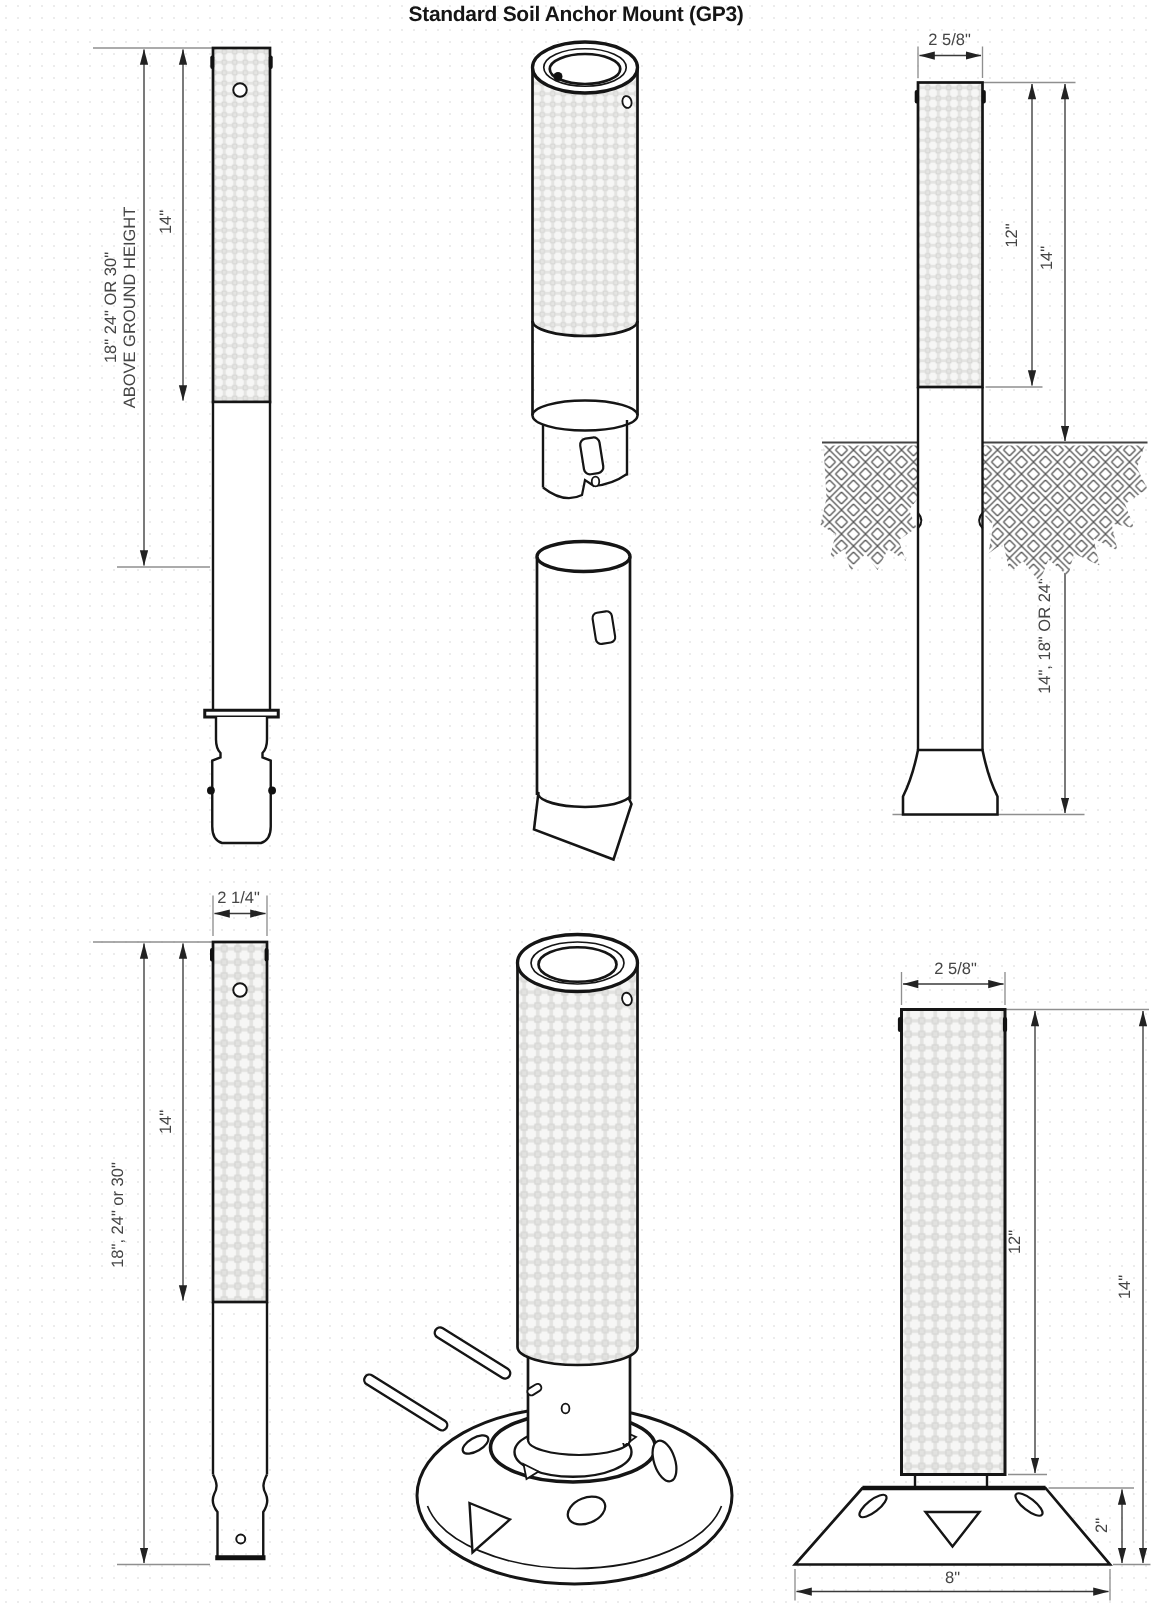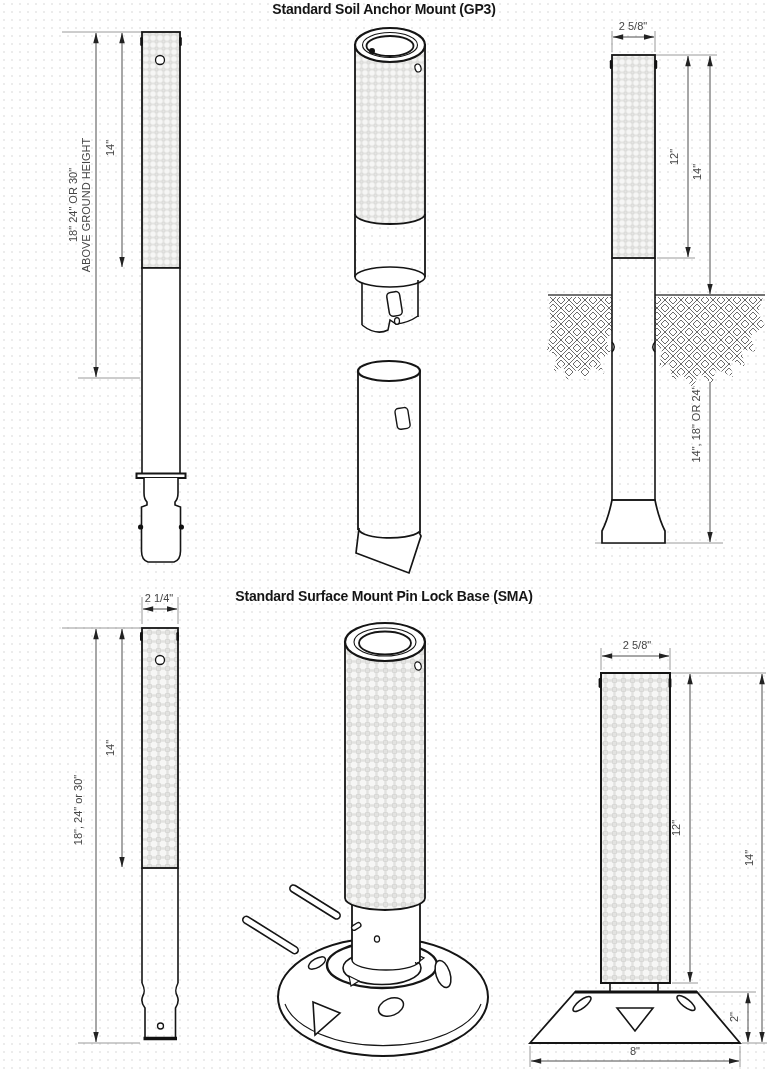--- a/index.html
+++ b/index.html
@@ -51,21 +51,20 @@
       <marker id="ae" markerWidth="11" markerHeight="6" refX="10.2" refY="2.75" orient="auto" markerUnits="userSpaceOnUse">
         <path d="M0,0 L10.5,2.75 L0,5.5 Z" fill="#222"></path>
       </marker>
       <marker id="as" markerWidth="11" markerHeight="6" refX="0.3" refY="2.75" orient="auto" markerUnits="userSpaceOnUse">
         <path d="M10.5,0 L0,2.75 L10.5,5.5 Z" fill="#222"></path>
       </marker>
     </defs>
   </svg>
 
   <div class="title t1">Standard Soil Anchor Mount (GP3)</div>
-  <div class="title t2">Standard Surface Mount Pin Lock Base (SMA)</div>
 
   <svg class="fig" style="left:55px;top:24px" width="155" height="556" viewBox="0 0 155 556">
     <g>
       <line class="extln" x1="7" y1="8" x2="87" y2="8"></line>
       <line class="extln" x1="23" y1="354" x2="85" y2="354"></line>
       <line class="dimln" x1="41" y1="9" x2="41" y2="353" marker-start="url(#as)" marker-end="url(#ae)"></line>
       <line class="dimln" x1="67" y1="9" x2="67" y2="243" marker-start="url(#as)" marker-end="url(#ae)"></line>
       <text class="dim" transform="rotate(-90 22 181)" x="22" y="181" text-anchor="middle">18" 24" OR 30"</text>
       <text class="dim" transform="rotate(-90 35 181)" x="35" y="181" text-anchor="middle">ABOVE GROUND HEIGHT</text>
       <text class="dim" transform="rotate(-90 59 124)" x="59" y="124" text-anchor="middle">14"</text>

